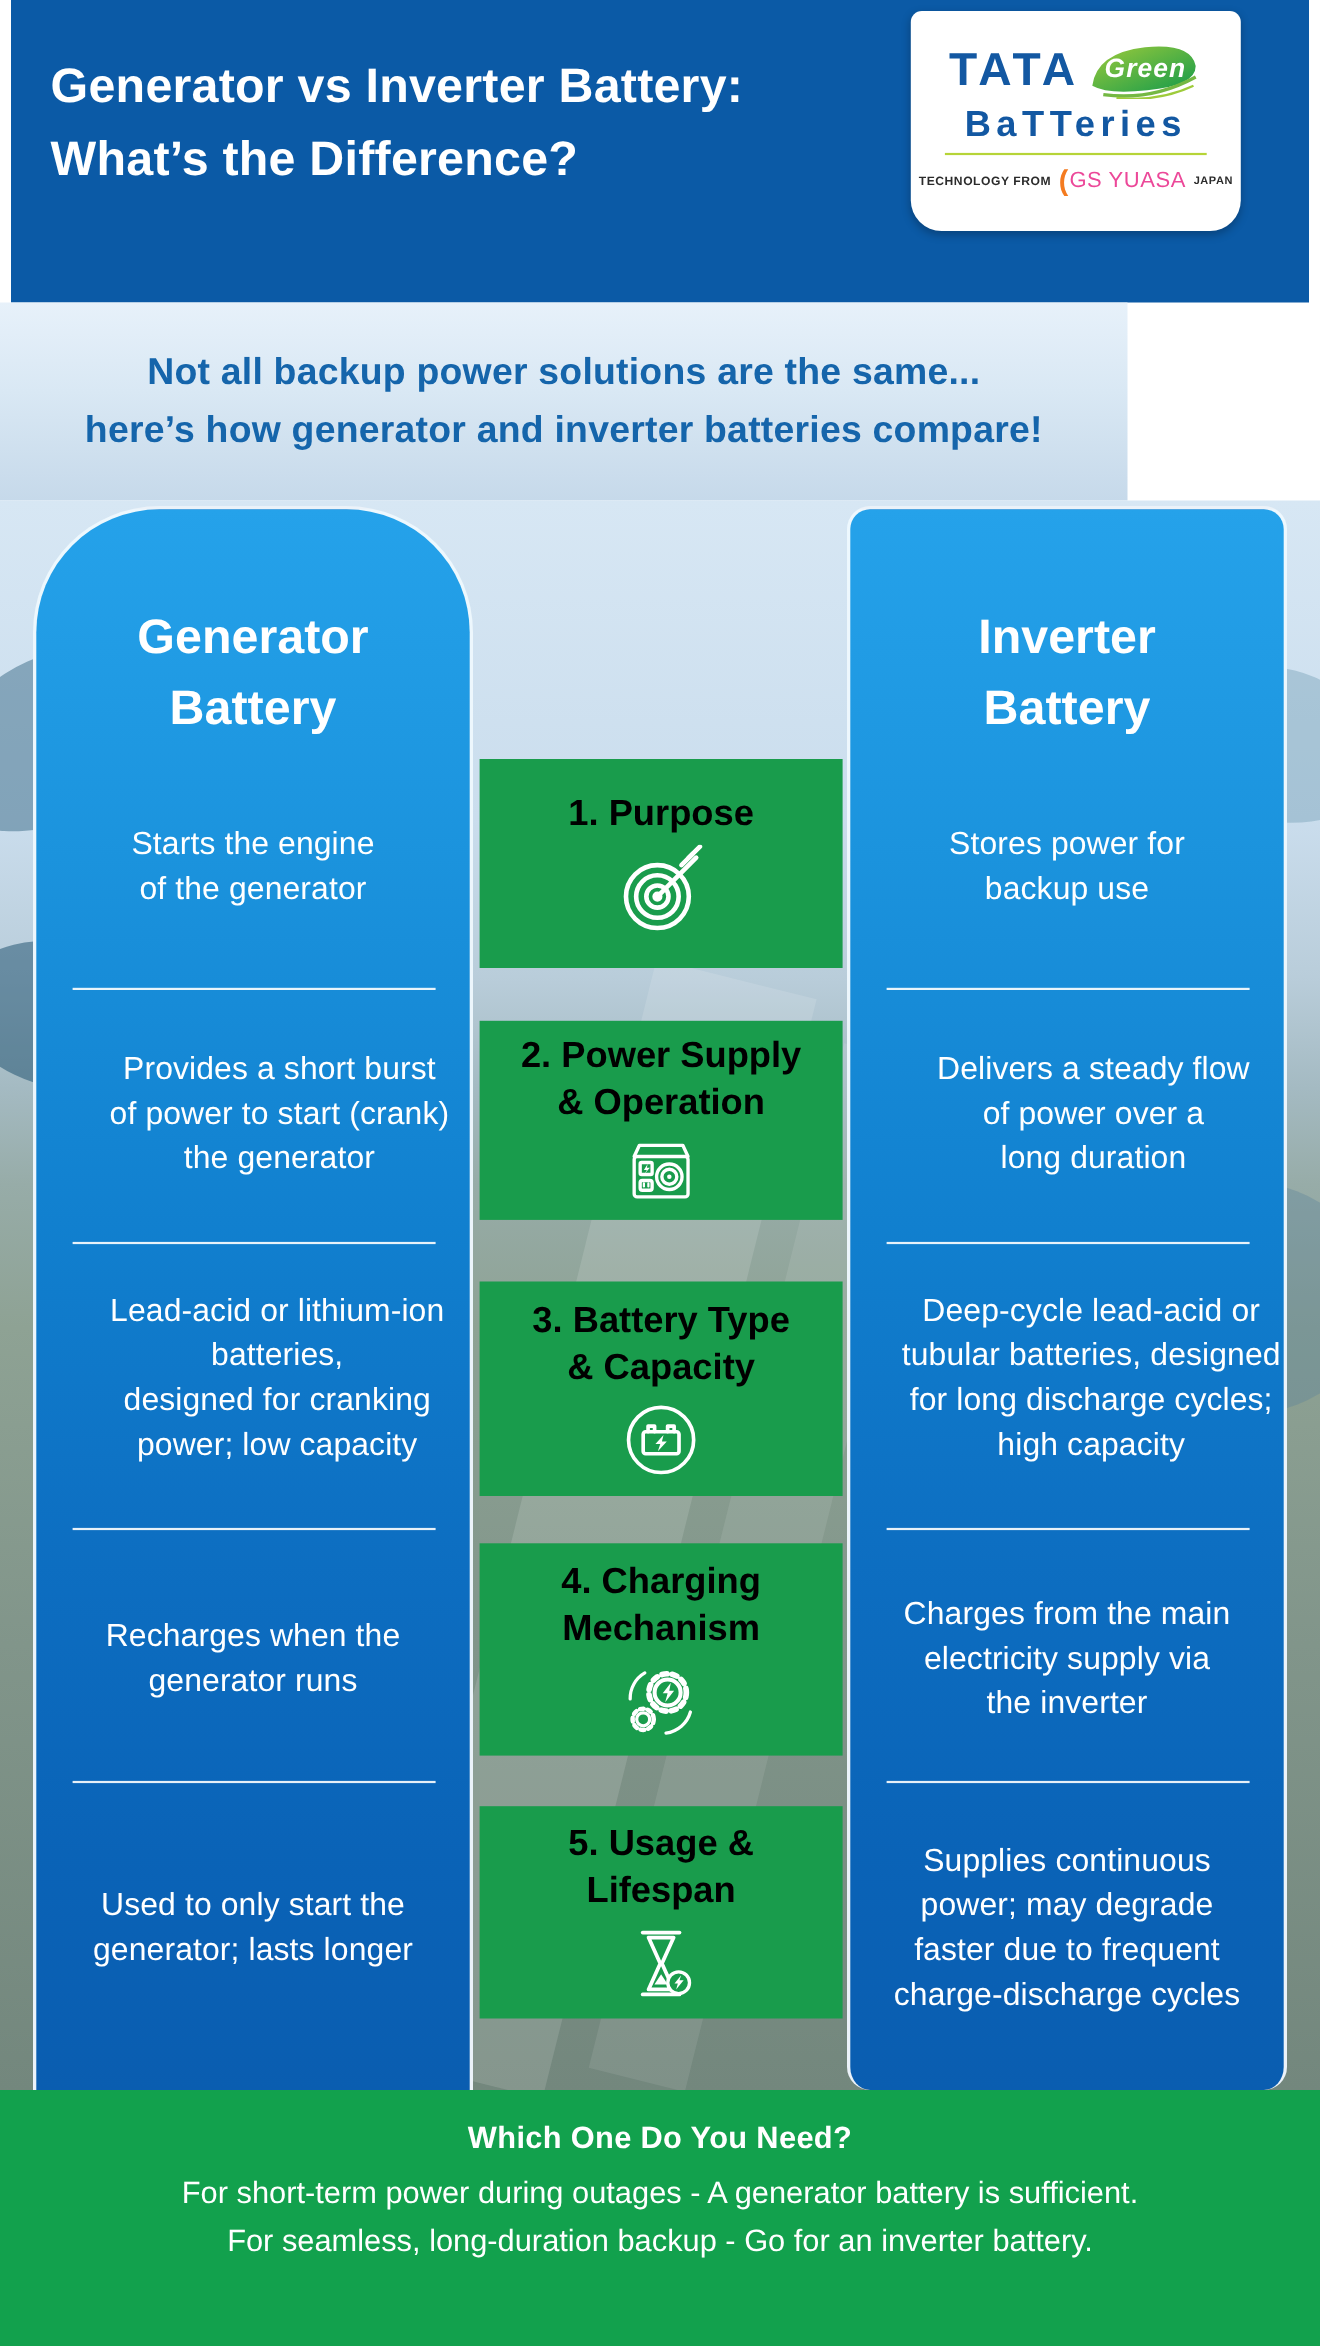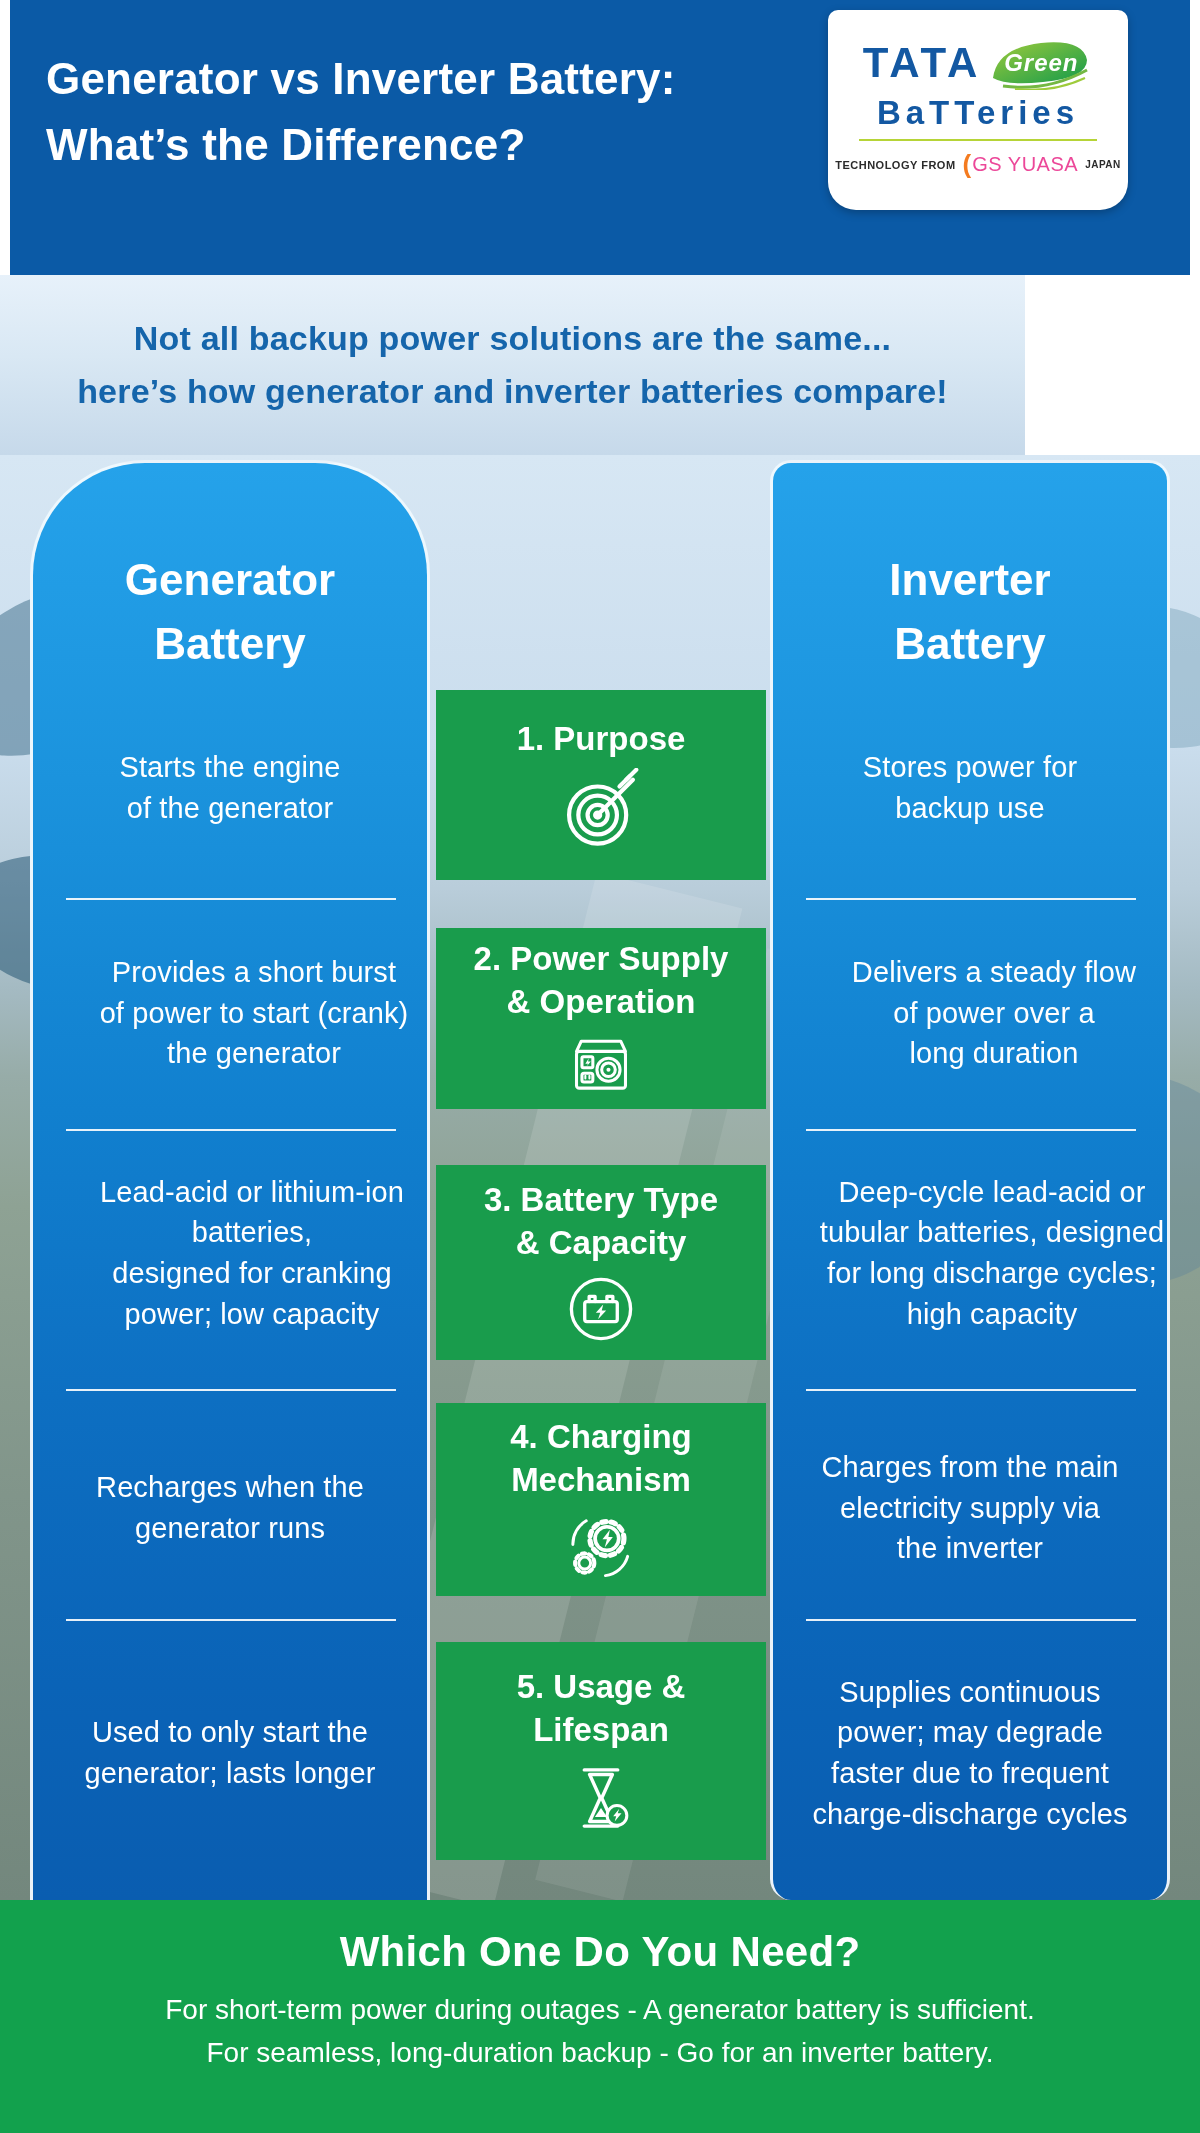--- a/index.html
+++ b/index.html
@@ -69,32 +69,32 @@
   .row.r5{top:1200px;height:180px;}
   .divider{position:absolute;left:33px;width:330px;height:2px;background:rgba(255,255,255,.9);}
   .divider.d1{top:435px;}
   .divider.d2{top:666px;}
   .divider.d3{top:926px;}
   .divider.d4{top:1156px;}
 
   
   .cat{position:absolute;left:436px;width:330px;background:#199c4c;
        display:flex;flex-direction:column;align-items:center;justify-content:center;gap:8px;}
-  .cat-label{color:#ffffff;font-size:33px;font-weight:bold;line-height:1.3;text-align:center;white-space:pre-line;}
+  .cat-label{color:#000000;font-size:33px;font-weight:bold;line-height:1.3;text-align:center;white-space:pre-line;}
   .cat.c1{top:690px;height:190px;}
   .cat.c2{top:928px;height:181px;}
   .cat.c3{top:1165px;height:195px;}
   .cat.c4{top:1403px;height:193px;}
-  .cat.c5{top:1642px;height:218px;}
+  .cat.c5{top:1642px;height:193px;}
   .cat svg{display:block;}
 
   
   .footer{position:absolute;left:0;top:1900px;width:1200px;height:233px;background:#12a14d;
           display:flex;flex-direction:column;align-items:center;padding-top:28px;}
-  .footer-title{color:#ffffff;font-size:42px;font-weight:bold;letter-spacing:.3px;}
+  .footer-title{color:#ffffff;font-size:28px;font-weight:bold;letter-spacing:.3px;}
   .footer-text{margin-top:12px;color:#ffffff;font-size:28px;line-height:1.55;text-align:center;white-space:pre-line;}
 </style>
 </head>
 <body>
 
 <div class="page">
 
   <div class="header">
     <div class="header-title">Generator vs Inverter Battery:
 What’s the Difference?</div>

